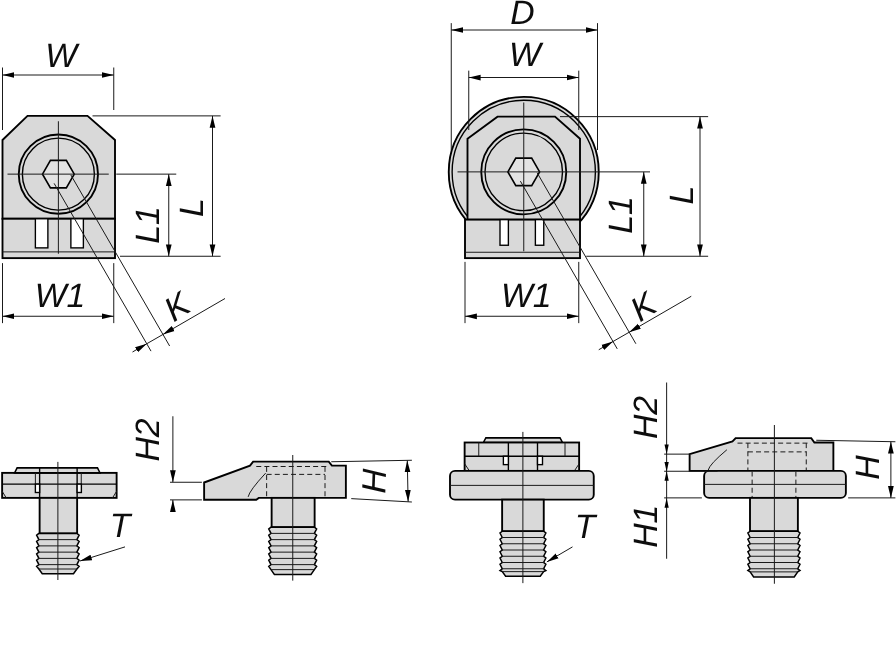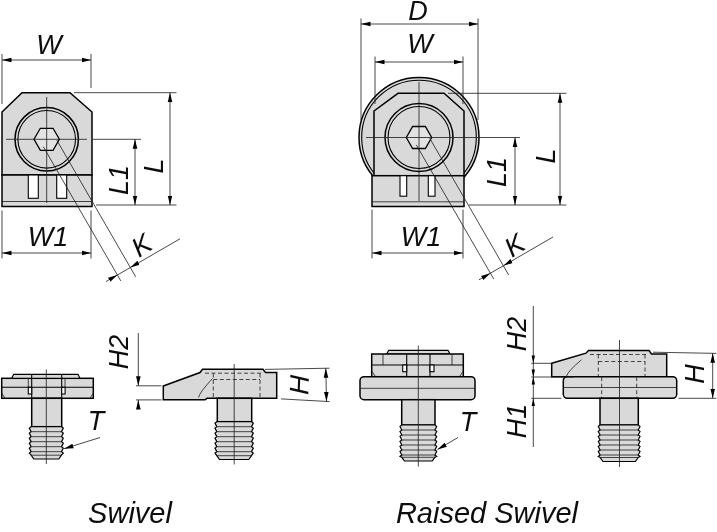--- a/index.html
+++ b/index.html
@@ -245,16 +245,14 @@
 
 <div class="lbl r90" style="left:119px;top:352px;">H2</div>
 <div class="lbl r88" style="left:300px;top:385px;">H</div>
 <div class="lbl" style="left:96px;top:421px;">T</div>
 
 <div class="lbl r90" style="left:517px;top:334px;">H2</div>
 <div class="lbl r90" style="left:517px;top:421px;">H1</div>
 <div class="lbl r90" style="left:695px;top:374px;">H</div>
 <div class="lbl" style="left:468px;top:422px;">T</div>
 
-<div class="caption" style="left:130px;top:513px;">Swivel</div>
-<div class="caption" style="left:487px;top:513px;">Raised Swivel</div>
 
 </div>
 
 </body></html>

